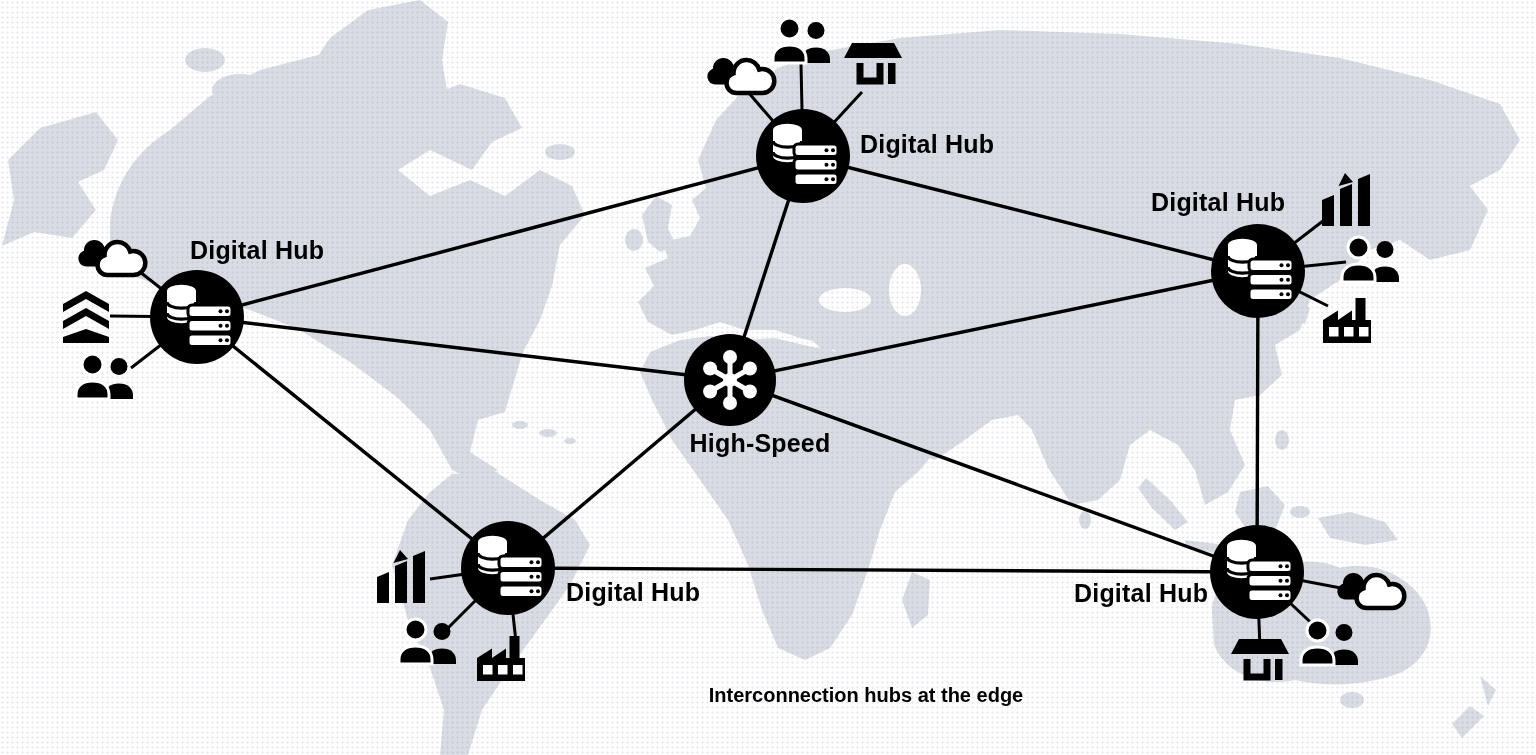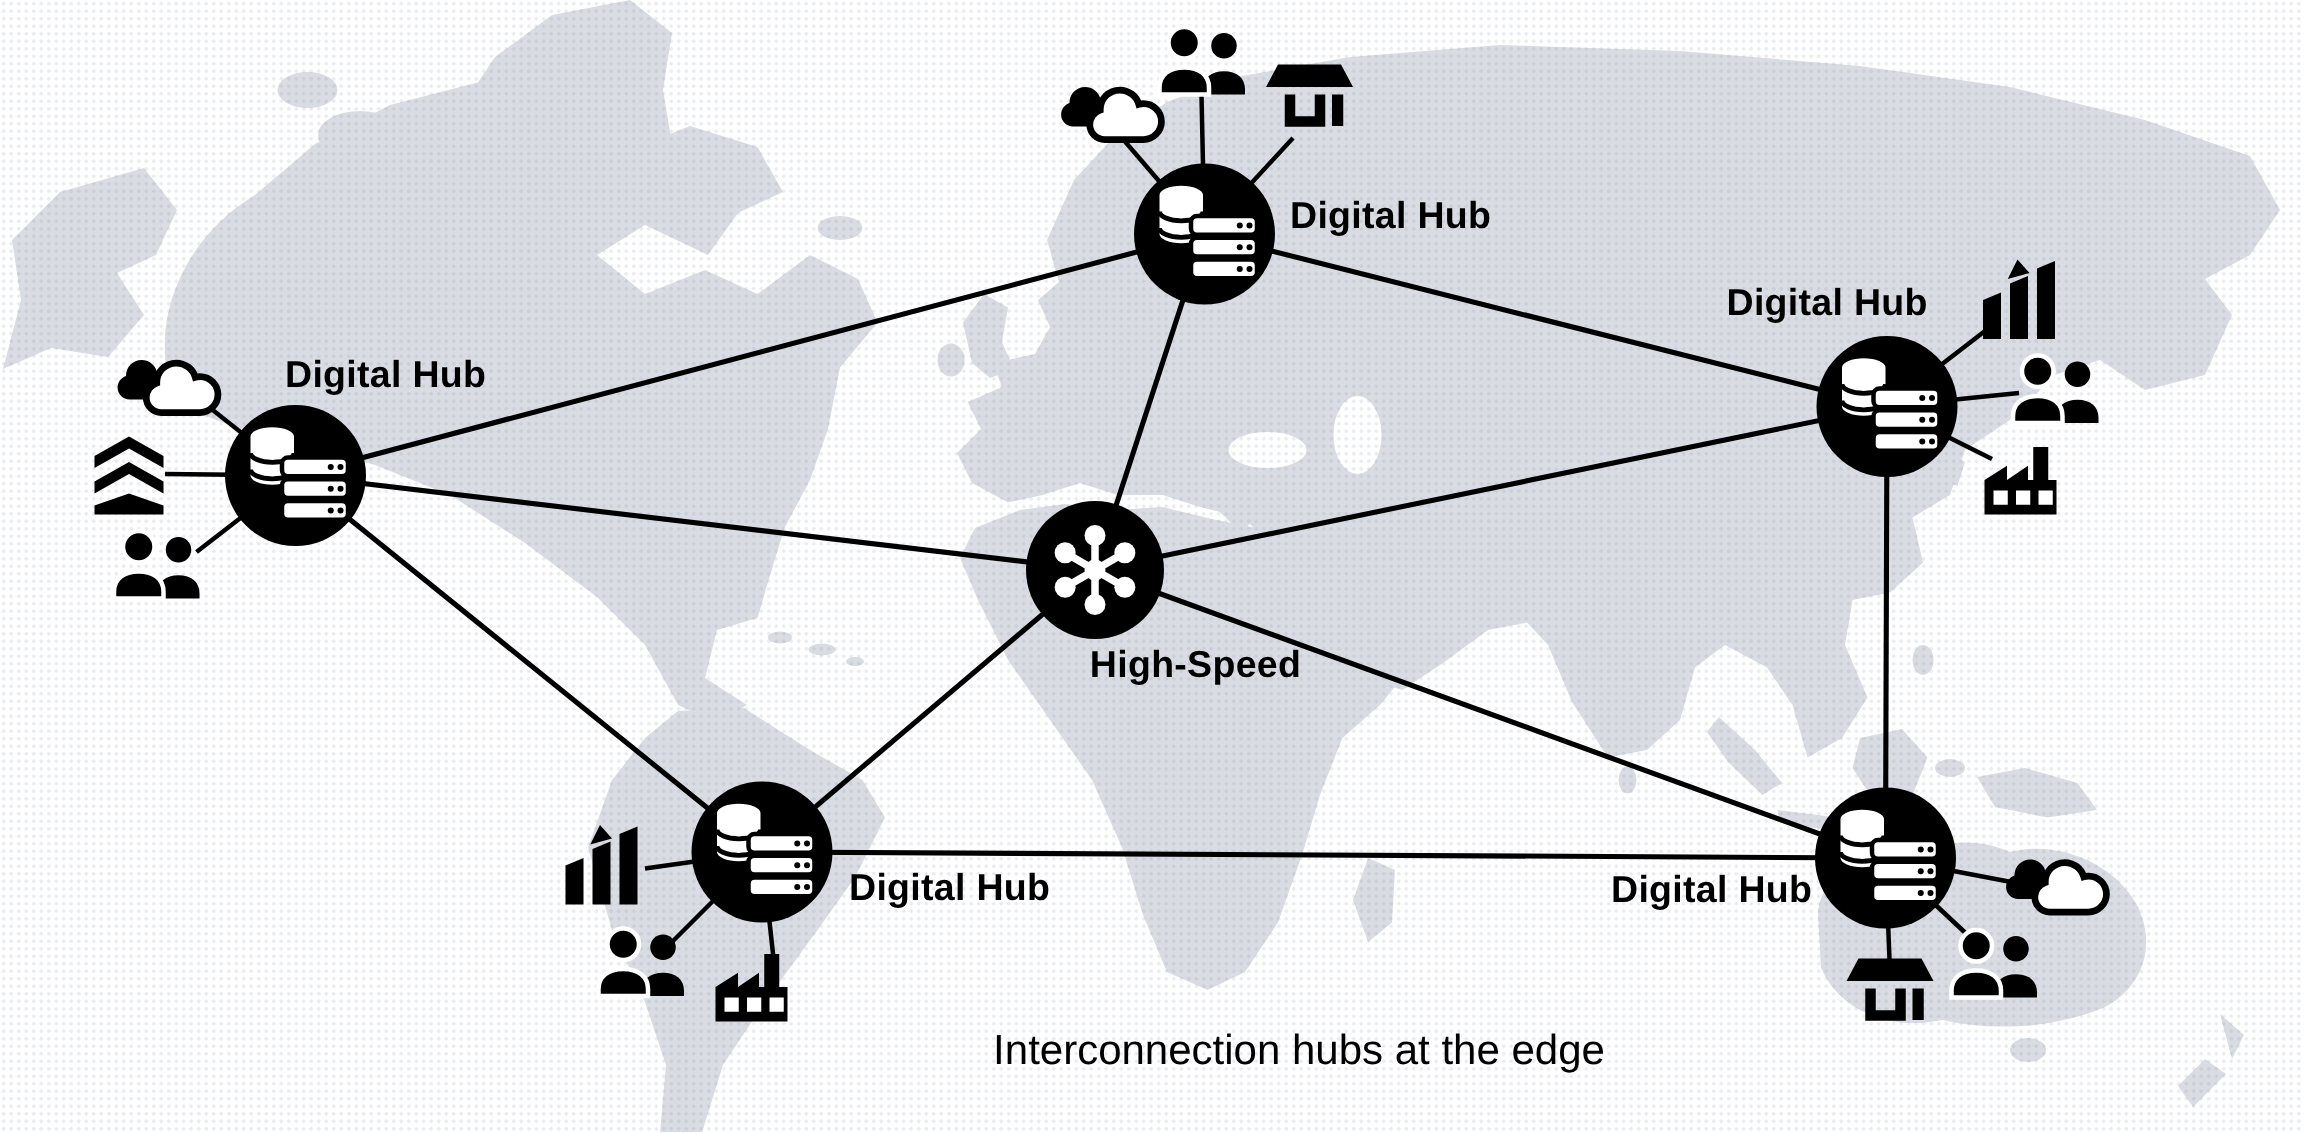--- a/index.html
+++ b/index.html
@@ -7,21 +7,21 @@
          font-family:"Liberation Sans",sans-serif;color:#000}
   .layer{position:absolute;left:0;top:0}
   #map{z-index:1}
   .dots{position:absolute;inset:0;z-index:2;pointer-events:none;
         background-image:radial-gradient(rgba(120,135,160,.16) 1px,transparent 1.3px);
         background-size:5px 5px}
   #links{z-index:3}
   .node,.sat{position:absolute;z-index:4}
   .lbl{position:absolute;z-index:5;font-weight:700;font-size:25px;white-space:nowrap;letter-spacing:.2px}
   .center-lbl{text-align:center;line-height:29px;width:250px}
-  .caption{position:absolute;z-index:5;font-weight:400;font-size:28px;white-space:nowrap;transform:translateX(-50%)}
+  .caption{position:absolute;z-index:5;font-weight:700;font-size:20px;white-space:nowrap;transform:translateX(-50%)}
   svg{display:block;overflow:visible}
 </style>
 </head>
 <body>
 
 <div class="stage">
 
   <svg id="map" class="layer" width="1536" height="755" viewBox="0 0 1536 755">
     <g fill="#d9dde3" stroke="none">
 
@@ -286,19 +286,19 @@
   <svg class="sat" width="60" height="52" viewBox="0 0 60 52" style="left:1230px;top:638px">
       <use href="#icon-store"></use>
     </svg>
 
   <div class="lbl" style="left:860px;top:130px">Digital Hub</div>
   <div class="lbl" style="left:190px;top:236px">Digital Hub</div>
   <div class="lbl" style="left:1151px;top:188px">Digital Hub</div>
   <div class="lbl" style="left:566px;top:578px">Digital Hub</div>
   <div class="lbl" style="left:1074px;top:579px">Digital Hub</div>
 
-  <div class="lbl center-lbl" style="left:672px;top:429px">
+  <div class="lbl center-lbl" style="left:635px;top:429px">
     <div>High-Speed</div>
   </div>
 
   <div class="caption" style="left:866px;top:684px">Interconnection hubs at the edge</div>
 
 </div>
 
 </body></html>

